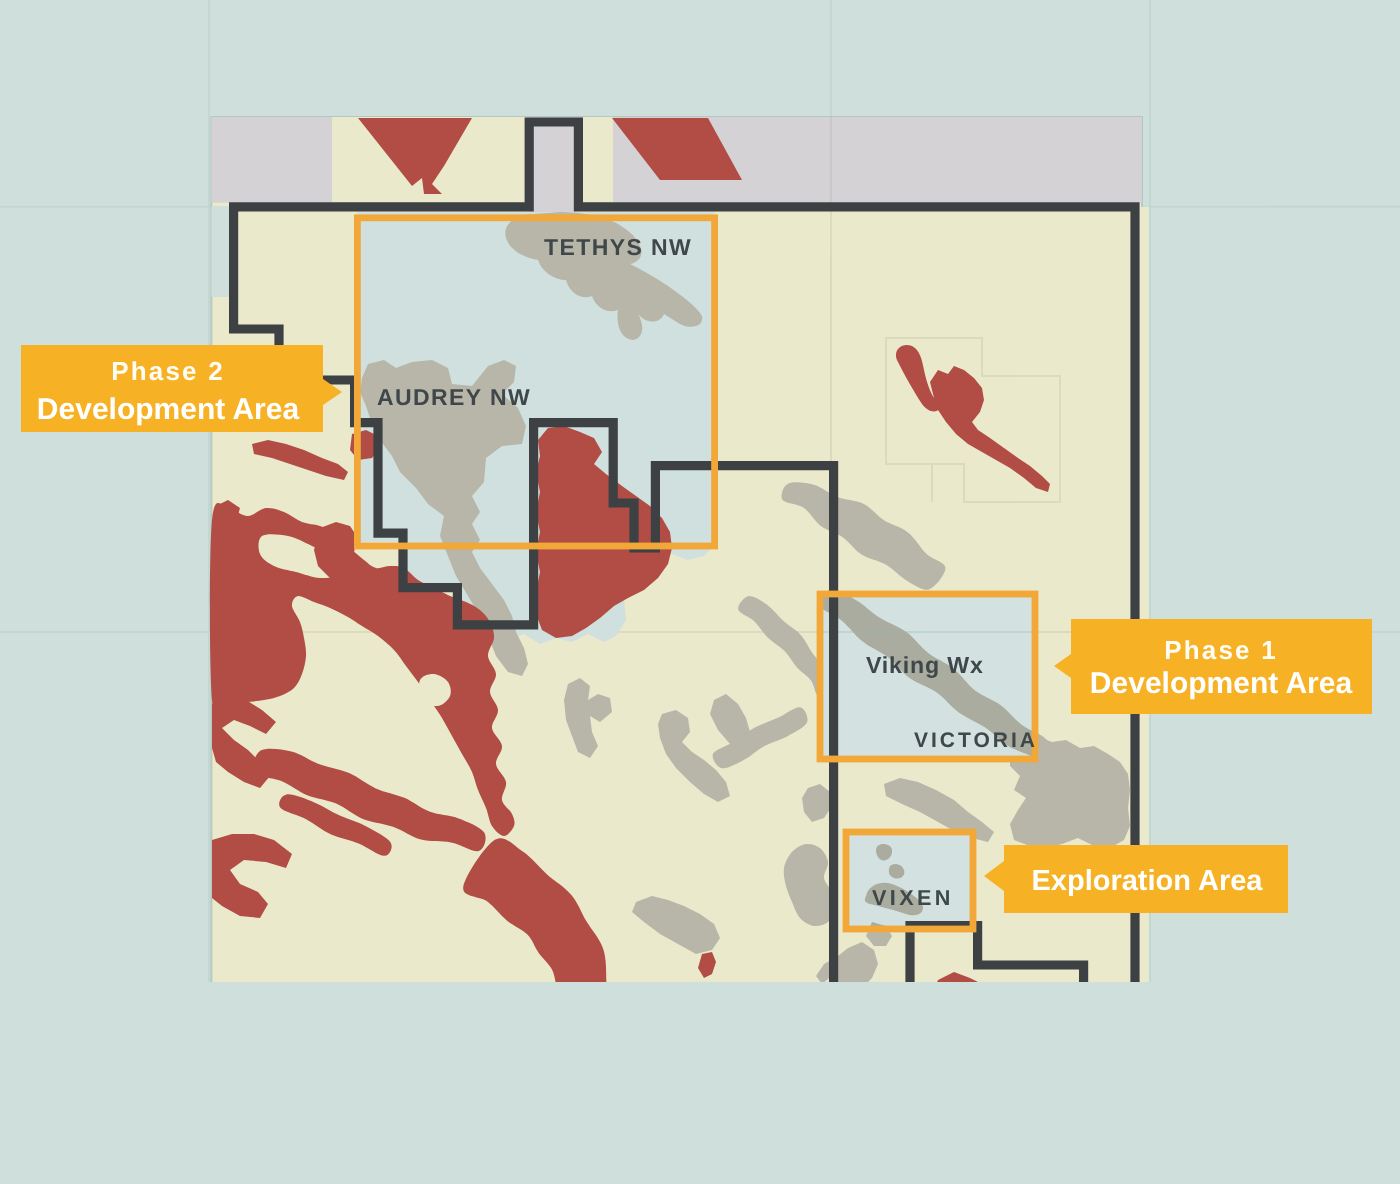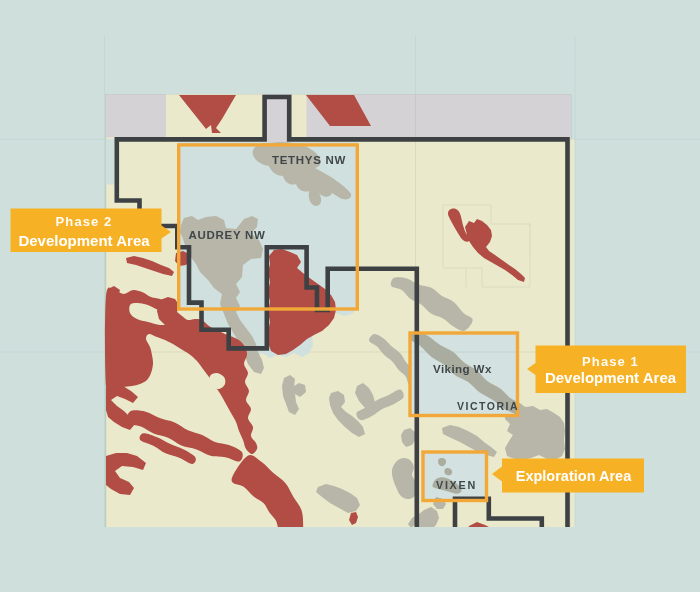--- a/index.html
+++ b/index.html
@@ -1,16 +1,16 @@
 <!DOCTYPE html>
 <html><head>
 <meta charset="utf-8">
 <style>
   html,body{margin:0;padding:0;background:#cfe0dc;}
-  .wrap{width:700px;height:491px;position:relative;overflow:hidden;margin-top:36px;}
+  .wrap{width:700px;height:491px;position:relative;overflow:hidden;}
   svg{display:block;}
   text{font-family:"Liberation Sans", sans-serif;}
 </style>
 </head>
 <body>
 
 <div class="wrap">
 <svg width="700" height="592" viewBox="0 0 700 592" xmlns="http://www.w3.org/2000/svg">
 
 <rect x="0" y="0" width="700" height="592" fill="#cfe0dc"></rect>

